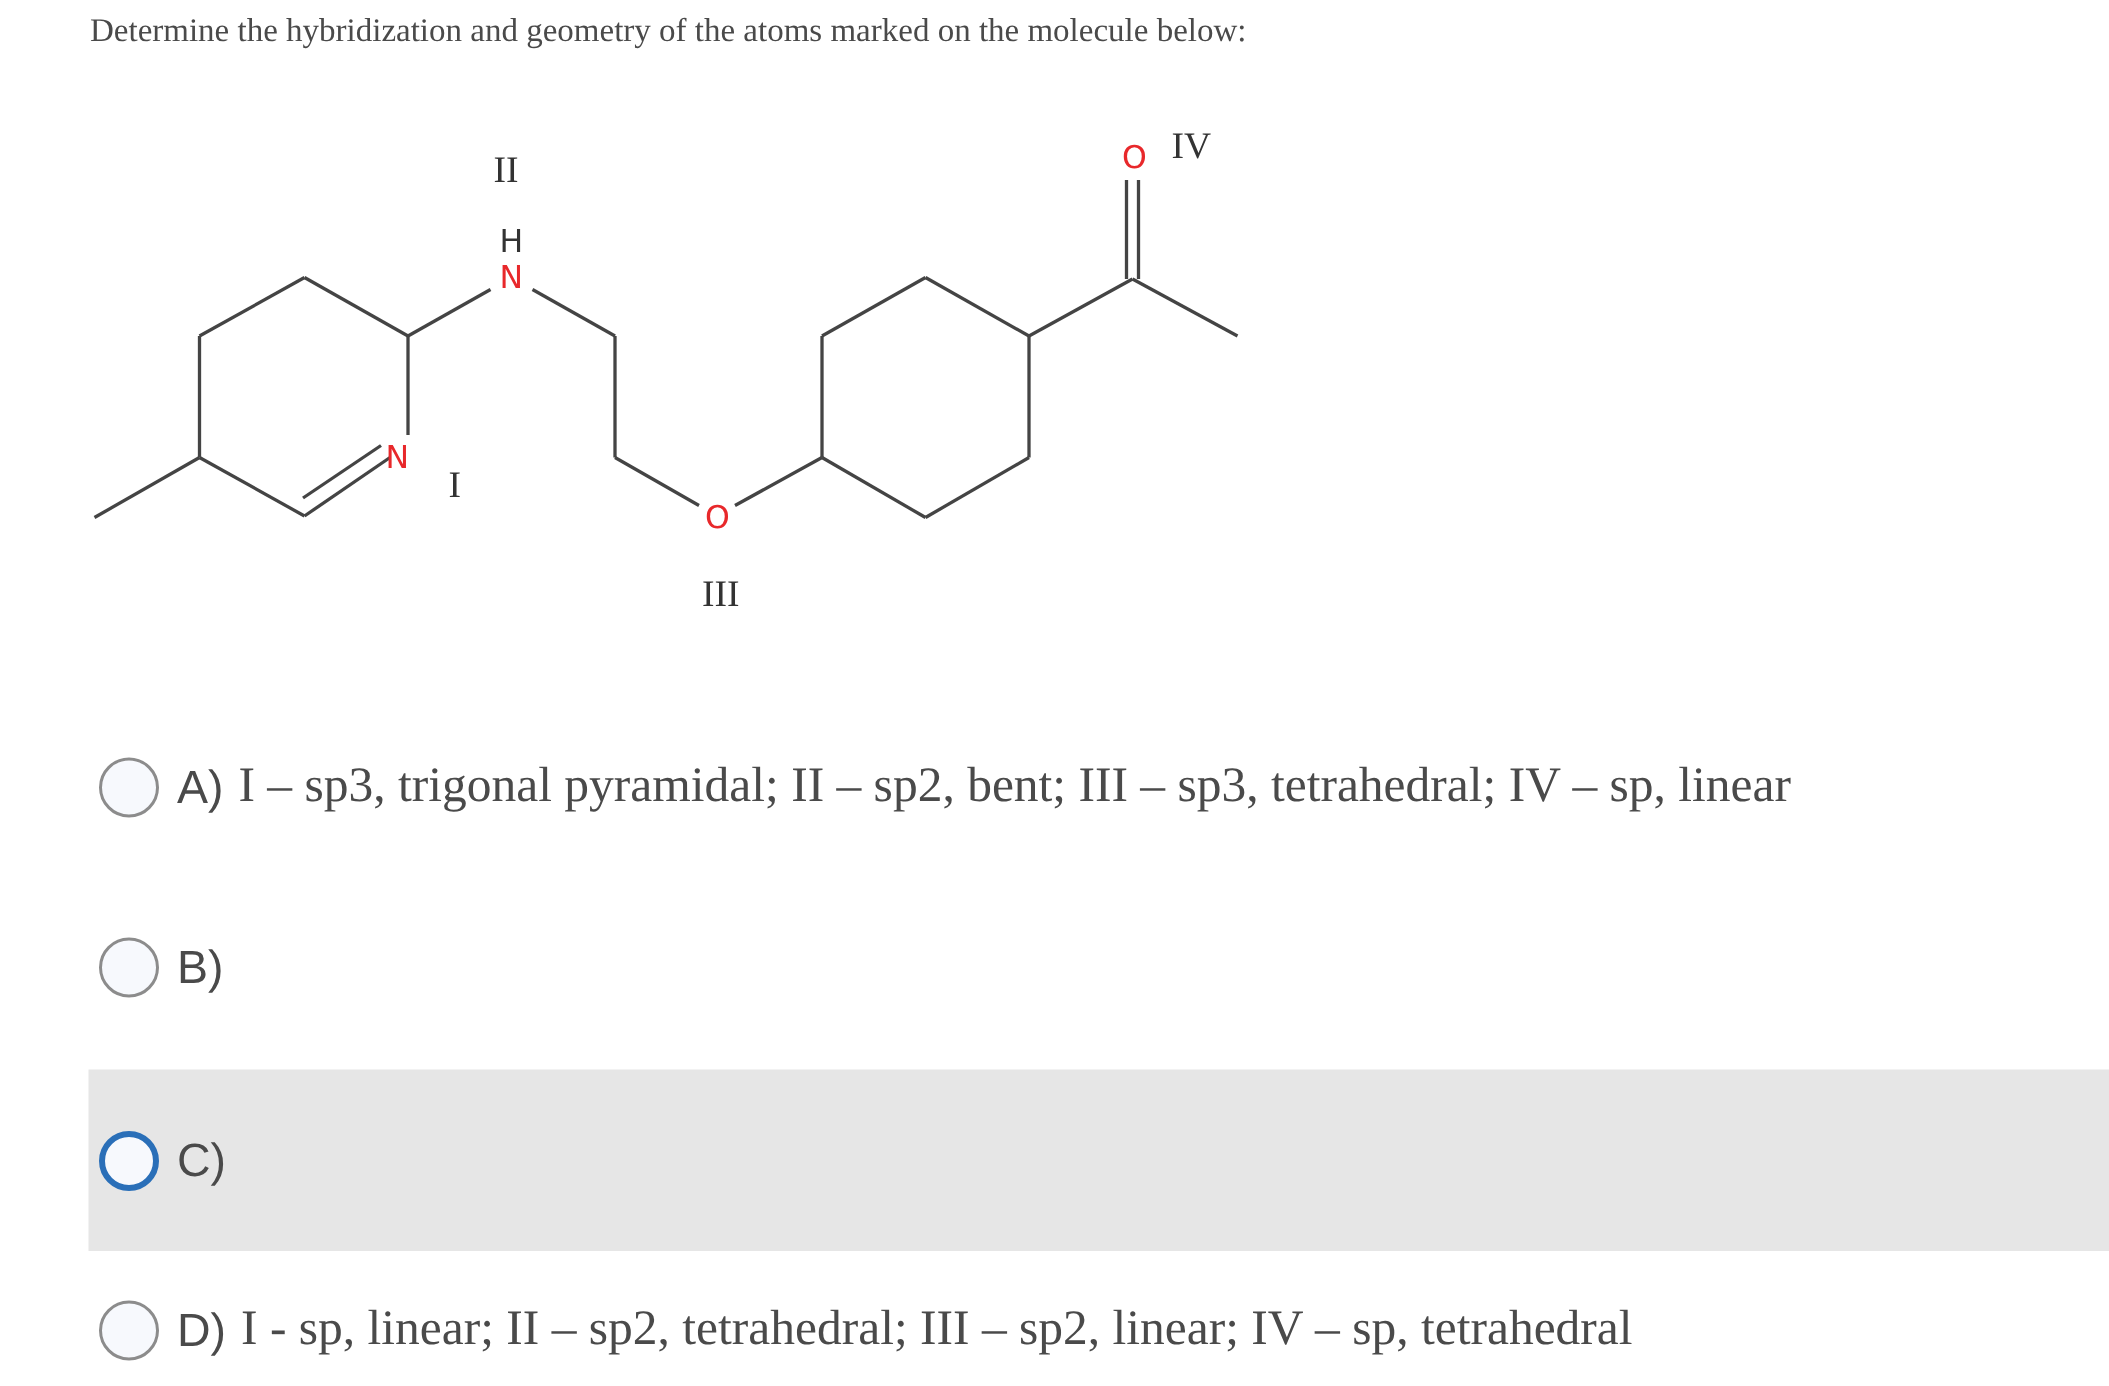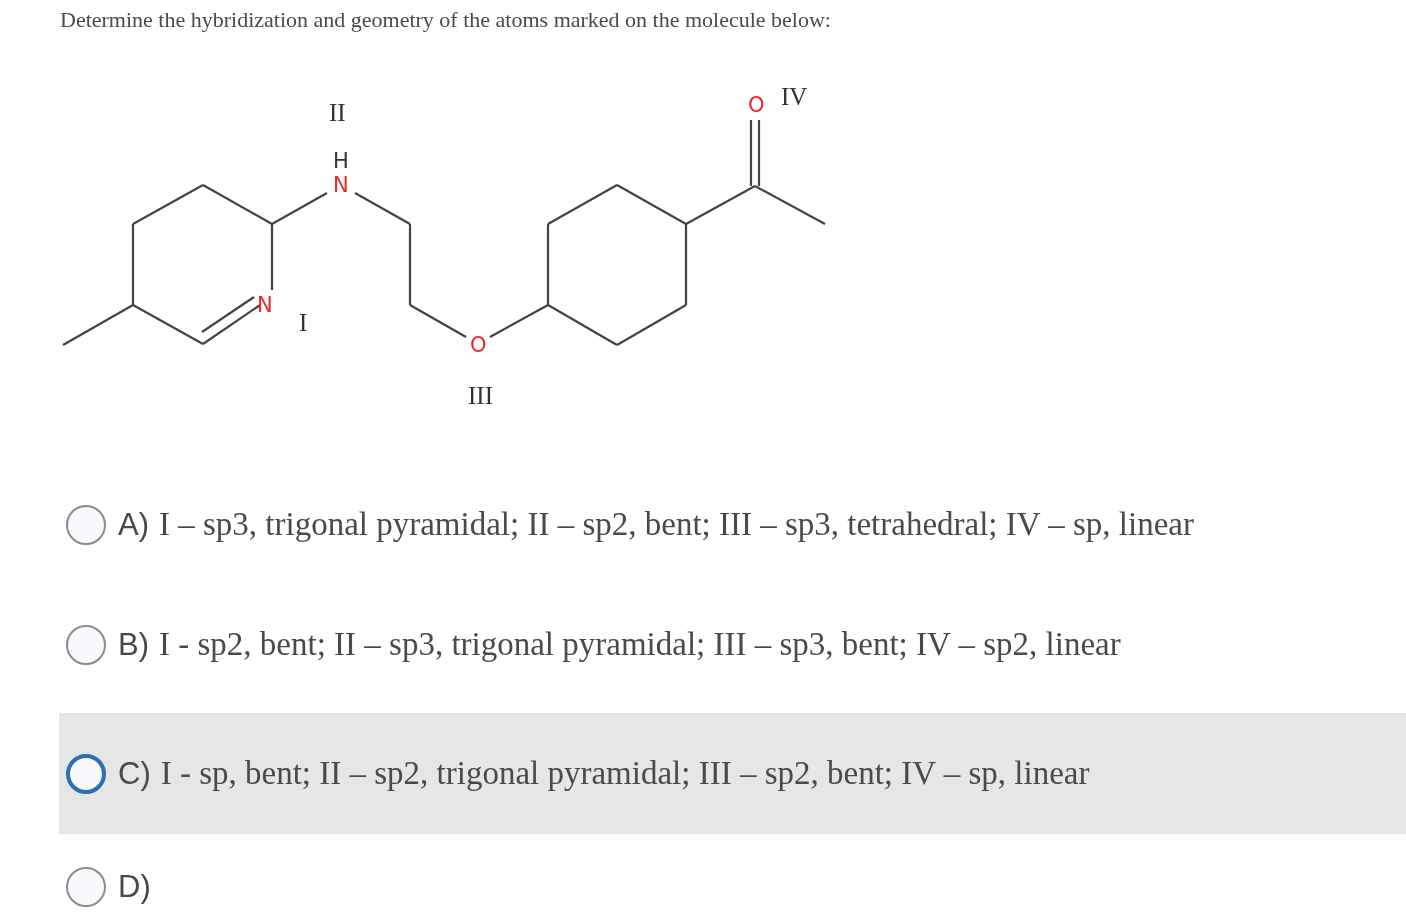--- a/index.html
+++ b/index.html
@@ -86,25 +86,24 @@
 
 <div class="option" style="top:464px;">
   <span class="radio"></span>
   <span class="opt-letter">A)</span>
   <span class="opt-text">I – sp3, trigonal pyramidal; II – sp2, bent; III – sp3, tetrahedral; IV – sp, linear</span>
 </div>
 
 <div class="option" style="top:584px;">
   <span class="radio"></span>
   <span class="opt-letter">B)</span>
-  <span class="opt-text">I - sp2, bent; II – sp3, trigonal pyramidal; III – sp3, bent; IV – sp2, linear</span>
 </div>
 
 <div class="option highlight" style="top:713px;">
   <span class="radio"></span>
   <span class="opt-letter">C)</span>
-  <span class="opt-text">I - sp, bent; II – sp2, trigonal pyramidal; III – sp2, bent; IV – sp, linear</span>
 </div>
 
 <div class="option" style="top:826px;">
   <span class="radio"></span>
   <span class="opt-letter">D)</span>
+  <span class="opt-text">I - sp, linear; II – sp2, tetrahedral; III – sp2, linear; IV – sp, tetrahedral</span>
 </div>
 
 </body></html>

